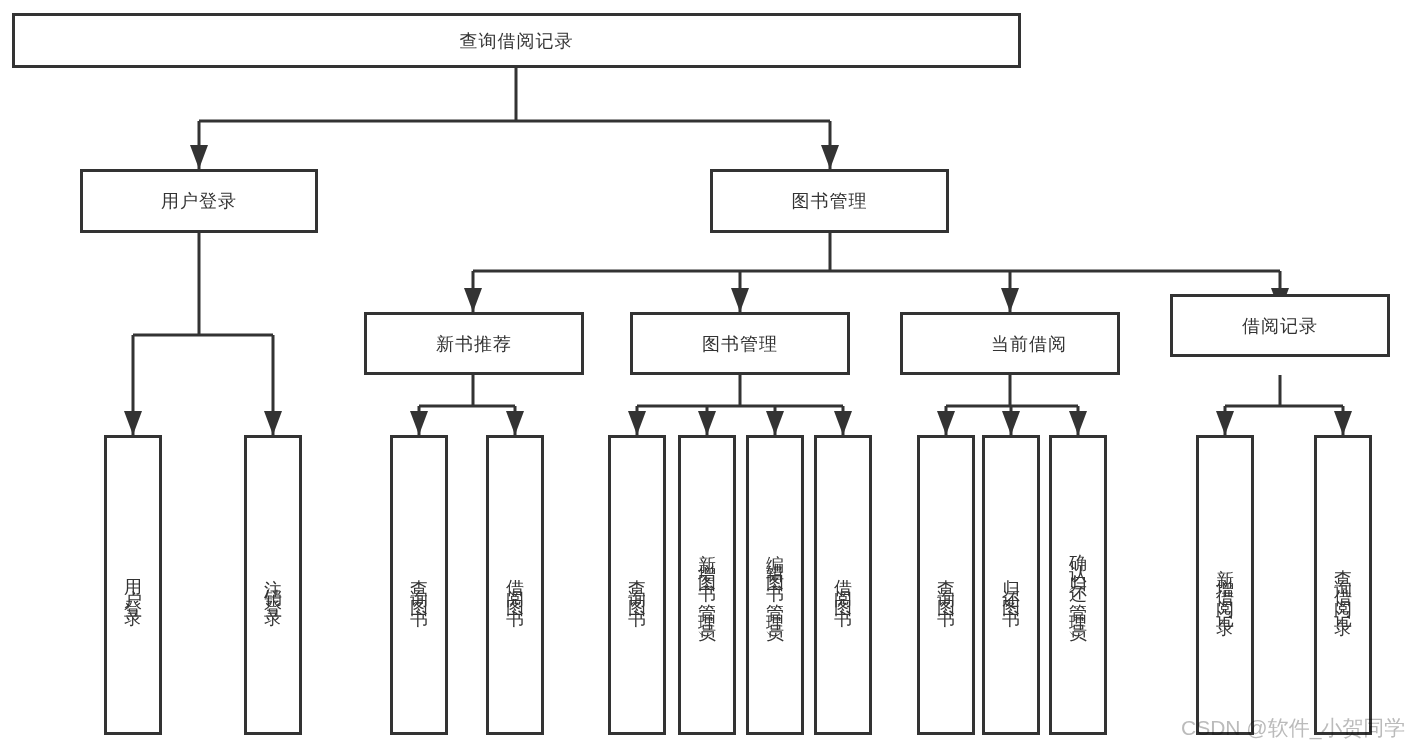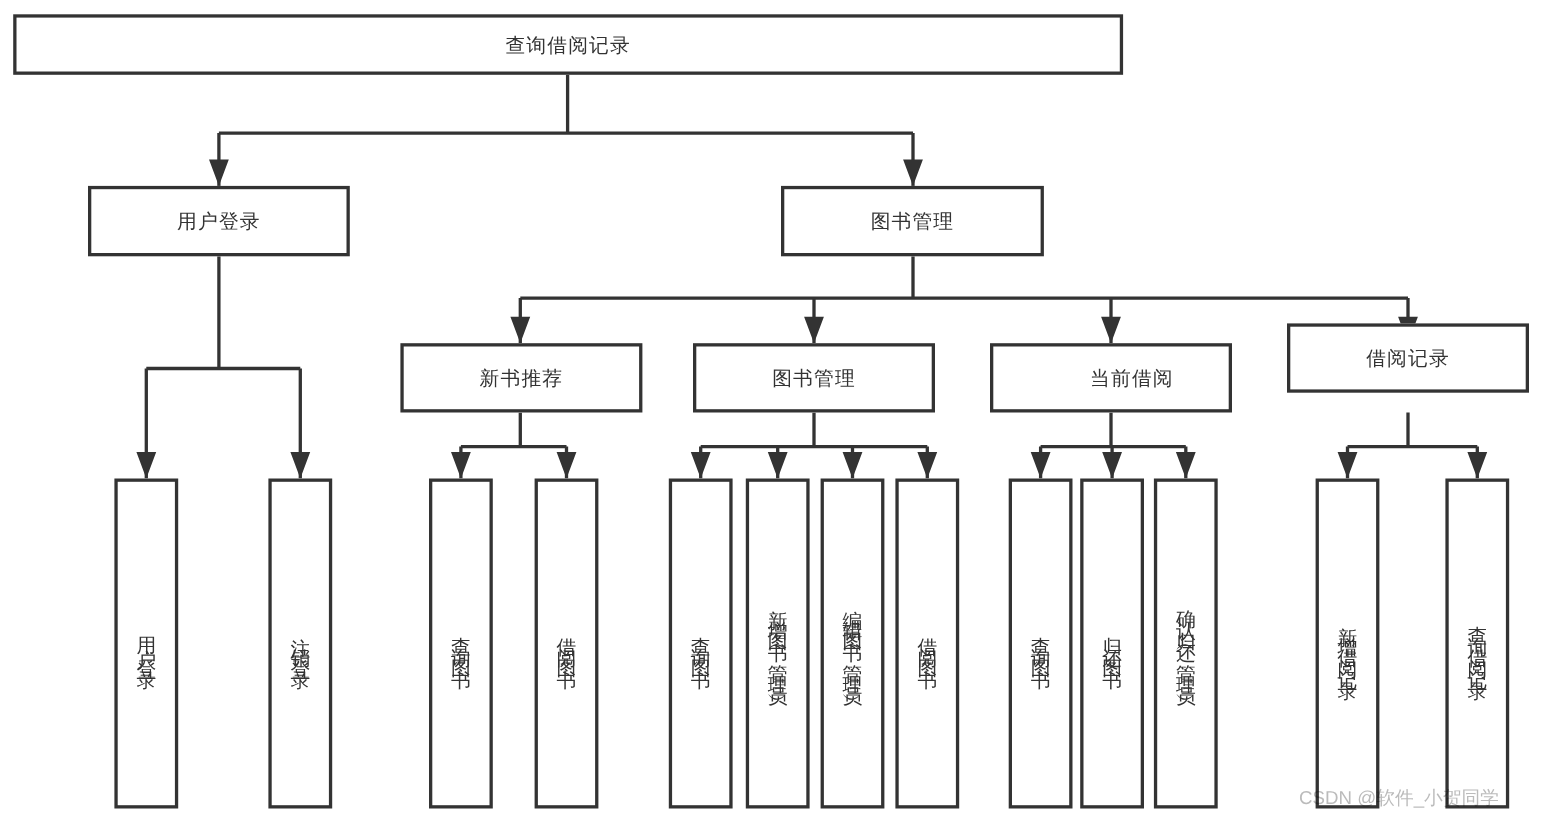--- a/index.html
+++ b/index.html
@@ -35,21 +35,21 @@
   .l-bb-add{left:678px;}
   .l-bb-edit{left:746px;}
   .l-bb-borrow{left:814px;}
   .l-cb-query{left:917px;}
   .l-cb-return{left:982px;}
   .l-cb-confirm{left:1049px;}
   .l-br-add{left:1196px;}
   .l-br-query{left:1314px;}
   .watermark{
     position:absolute;left:1181px;top:714px;z-index:3;
-    font-size:17px;color:#bbbbbb;white-space:nowrap;mix-blend-mode:multiply;
+    font-size:21px;color:#bbbbbb;white-space:nowrap;mix-blend-mode:multiply;
   }
 </style>
 </head>
 <body>
 
 <div class="canvas">
 
   <svg class="connectors" width="1405" height="747" viewBox="0 0 1405 747">
     <path fill="none" stroke="#333333" stroke-width="3" d="
       M516 68 V121 M199 121 H830 M199 121 V169 M830 121 V169

